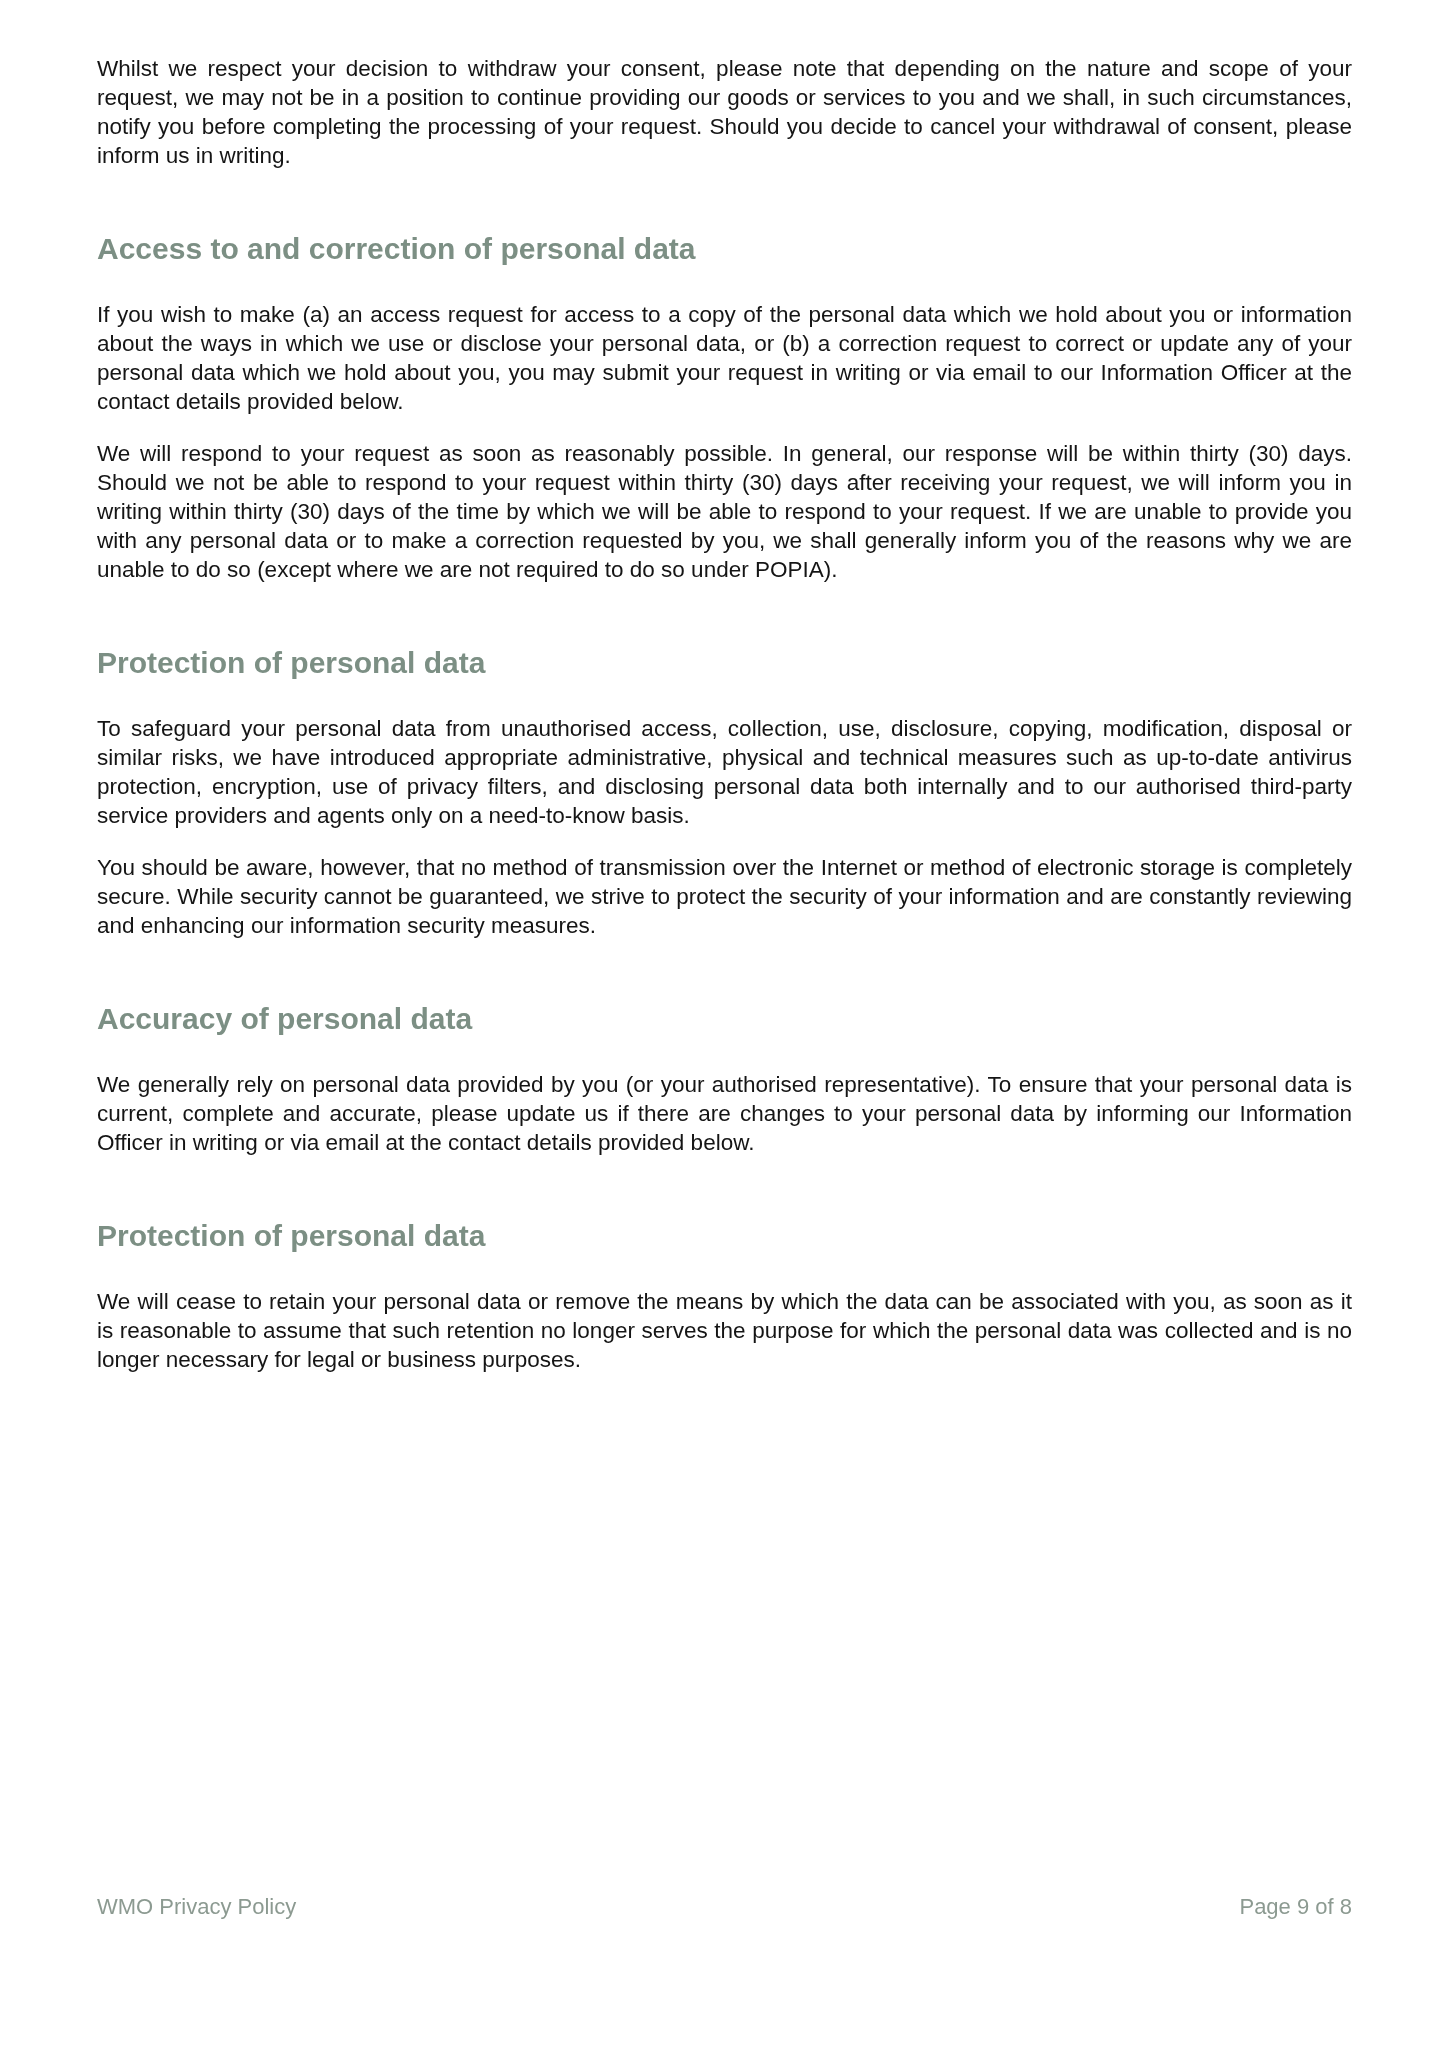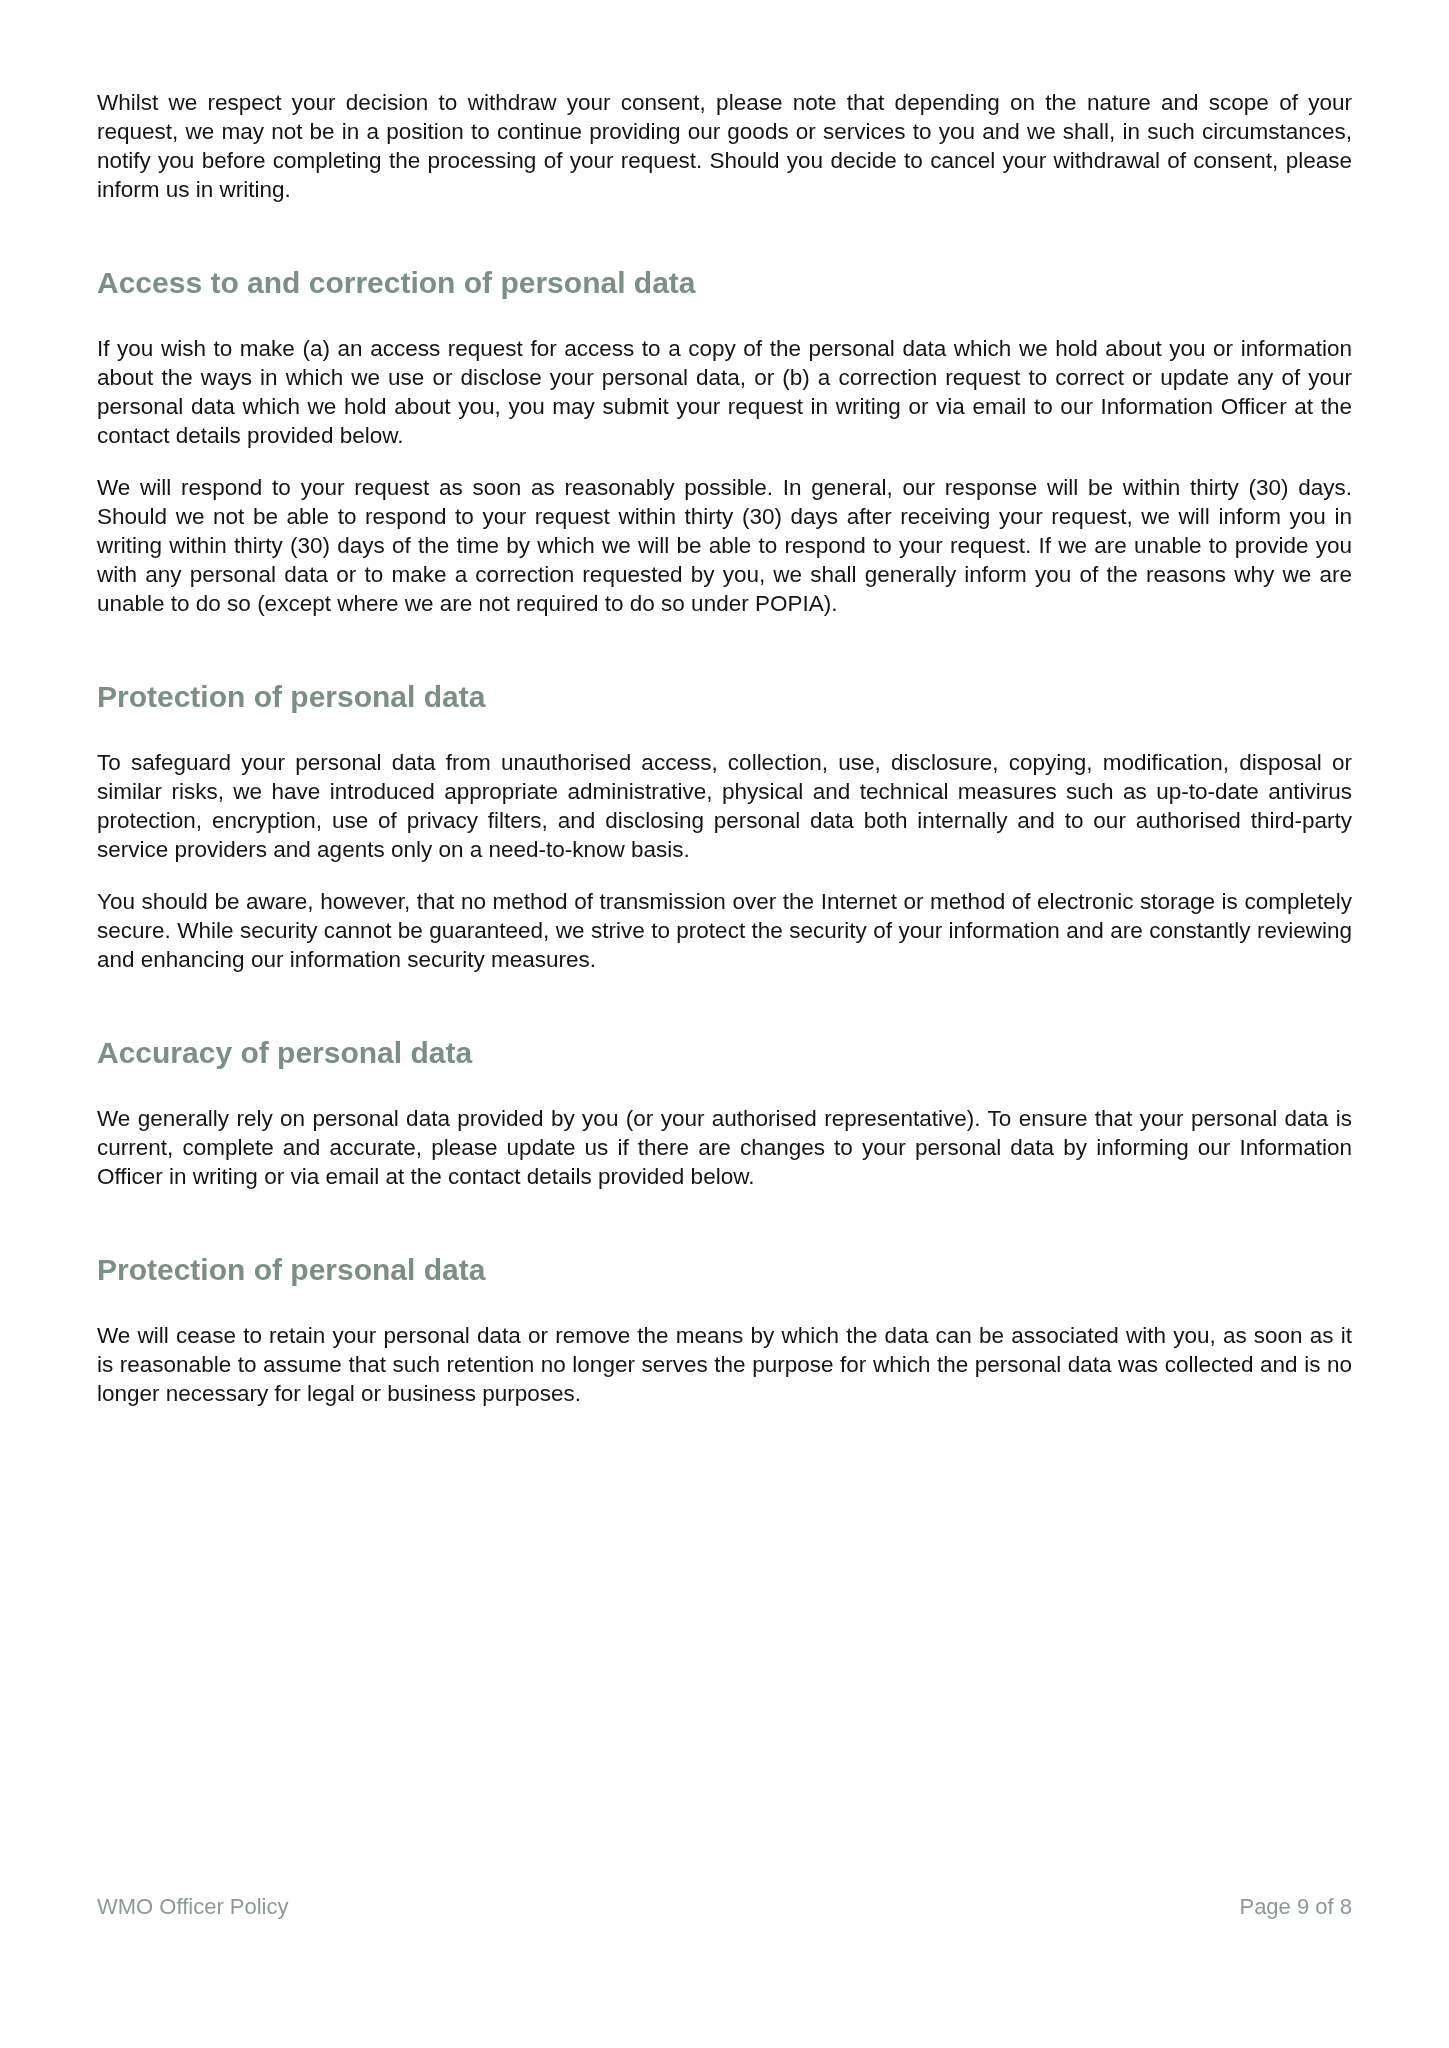--- a/index.html
+++ b/index.html
@@ -8,21 +8,21 @@
     width: 1449px;
     height: 2048px;
     font-family: "Liberation Sans", sans-serif;
     overflow: hidden;
   }
   .page {
     position: relative;
     width: 1449px;
     height: 2048px;
     background: #ffffff;
-    padding: 88px 97px 0 97px;
+    padding: 54px 97px 0 97px;
   }
   .para {
     font-size: 22.5px;
     line-height: 29px;
     color: #151515;
     text-align: justify;
     margin-bottom: 23px;
   }
   .heading {
     font-size: 30px;
@@ -69,17 +69,17 @@
   <h2 class="heading">Accuracy of personal data</h2>
 
   <p class="para">We generally rely on personal data provided by you (or your authorised representative). To ensure that your personal data is current, complete and accurate, please update us if there are changes to your personal data by informing our Information Officer in writing or via email at the contact details provided below.</p>
 
   <h2 class="heading">Protection of personal data</h2>
 
 
   <p class="para">We will cease to retain your personal data or remove the means by which the data can be associated with you, as soon as it is reasonable to assume that such retention no longer serves the purpose for which the personal data was collected and is no longer necessary for legal or business purposes.</p>
 
   <div class="footer">
-    <span>WMO Officer Policy</span>
+    <span>WMO Privacy Policy</span>
     <span>Page 9 of 8</span>
   </div>
 
 </div>
 
 </body></html>

